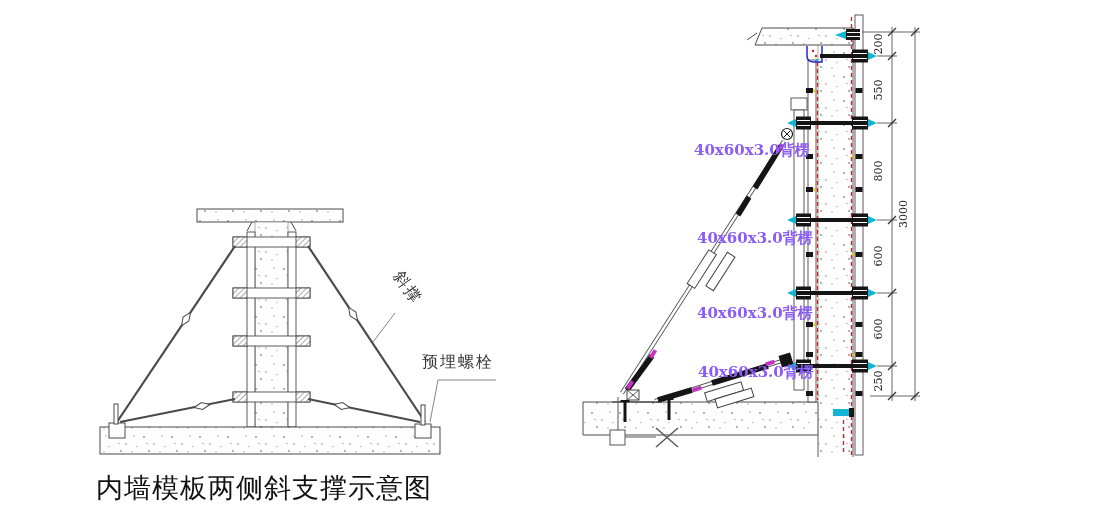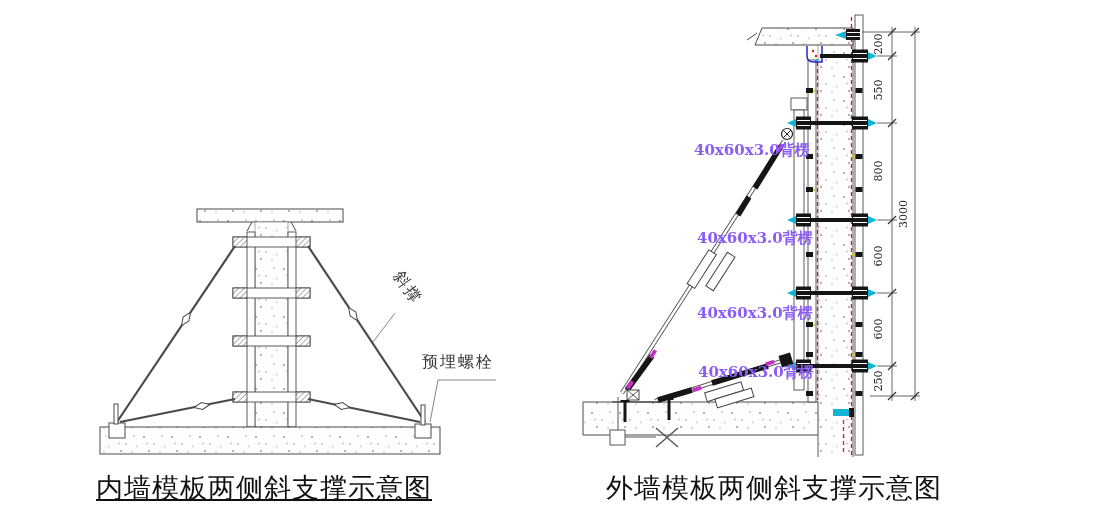--- a/index.html
+++ b/index.html
@@ -316,16 +316,15 @@
 <div class="txt waler-label" style="left:698px;top:364px;">40x60x3.0背楞</div>
 
 <div class="txt dim" style="left:859px;top:38px;width:40px;">200</div>
 <div class="txt dim" style="left:859px;top:84px;width:40px;">550</div>
 <div class="txt dim" style="left:859px;top:165px;width:40px;">800</div>
 <div class="txt dim" style="left:859px;top:250px;width:40px;">600</div>
 <div class="txt dim" style="left:859px;top:323px;width:40px;">600</div>
 <div class="txt dim" style="left:859px;top:375px;width:40px;">250</div>
 <div class="txt dim" style="left:884px;top:208px;width:40px;">3000</div>
 
-<div class="txt caption" style="left:96px;top:473px;width:332px;text-decoration:underline;">内墙模板两侧斜支撑示意图</div>
-<div class="txt caption" style="left:606px;top:473px;width:324px;">外墙模板两侧斜支撑示意图</div>
+<div class="txt caption" style="left:96px;top:473px;width:332px;">内墙模板两侧斜支撑示意图</div>
 
 </div>
 
 </body></html>

